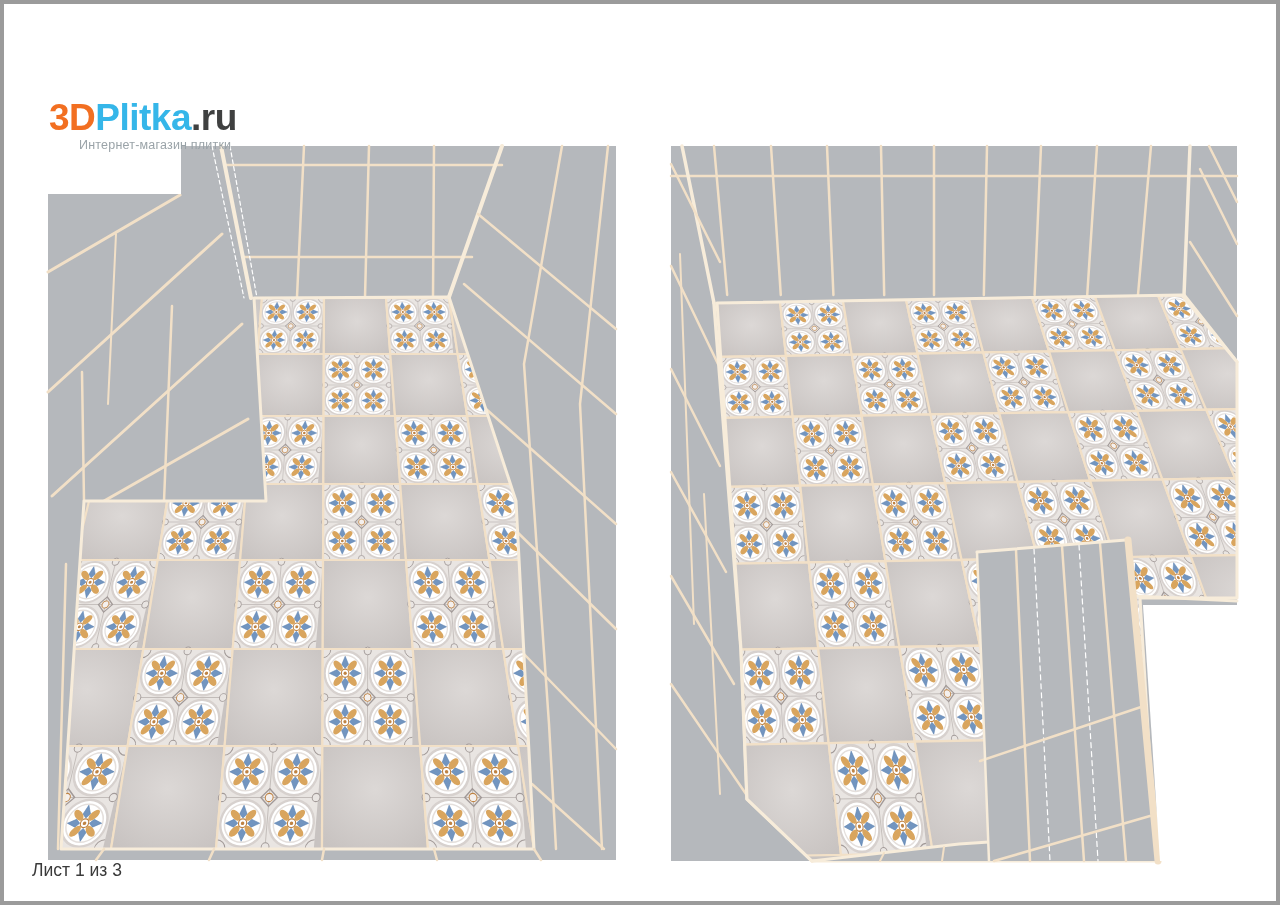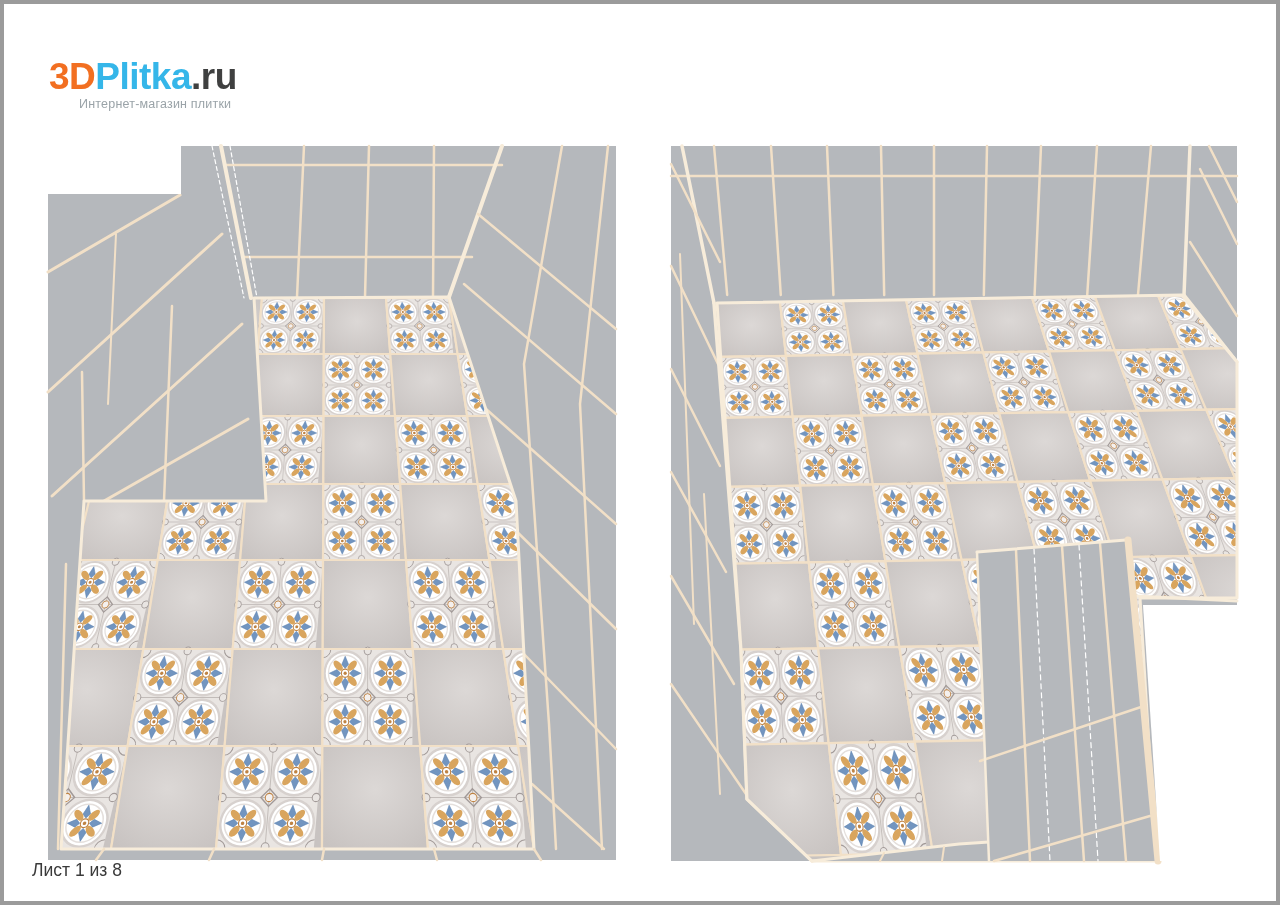--- a/index.html
+++ b/index.html
@@ -3,21 +3,21 @@
 <meta charset="utf-8">
 <style>
   html,body{margin:0;padding:0;background:#fff;}
   .page{
     position:relative;width:1280px;height:905px;box-sizing:border-box;
     background:#ffffff;border:4px solid #9b9b9b;overflow:hidden;
     font-family:"Liberation Sans", sans-serif;
   }
   #scene-svg{position:absolute;left:0;top:0;width:1280px;height:905px;z-index:0;}
   .logo{position:absolute;left:45px;top:54px;z-index:2;line-height:1;}
-  .logo-main{font-size:37px;font-weight:bold;letter-spacing:-0.5px;}
+  .logo-main{font-size:37px;font-weight:bold;letter-spacing:-0.5px;margin-top:41px;}
   .logo-3d{color:#f26f21;}
   .logo-plitka{color:#35b6e9;}
   .logo-ru{color:#3f4040;}
   .logo-tagline{font-size:12.5px;color:#9aa3a8;margin-top:3px;letter-spacing:0.2px;padding-left:2px;margin-left:28px;}
   .title-block{position:absolute;left:242px;top:55px;z-index:2;color:#44546a;font-size:19.5px;line-height:30px;white-space:nowrap;}
   .sheet-footer{position:absolute;left:28px;top:856px;z-index:2;color:#3a3a3a;font-size:17.5px;}
 </style>
 </head>
 <body>
 
@@ -383,15 +383,15 @@
         <polygon points="1139,601 1233,601 1233,857 1156,857" fill="#ffffff"></polygon>
       </g>
     </svg>
 
   <div class="logo">
     <div class="logo-main"><span class="logo-3d">3D</span><span class="logo-plitka">Plitka</span><span class="logo-ru">.ru</span></div>
     <div class="logo-tagline">Интернет-магазин плитки</div>
   </div>
 
 
-  <div class="sheet-footer">Лист 1 из 8</div>
+  <div class="sheet-footer">Лист 1 из 3</div>
 
 </div>
 
 </body></html>

